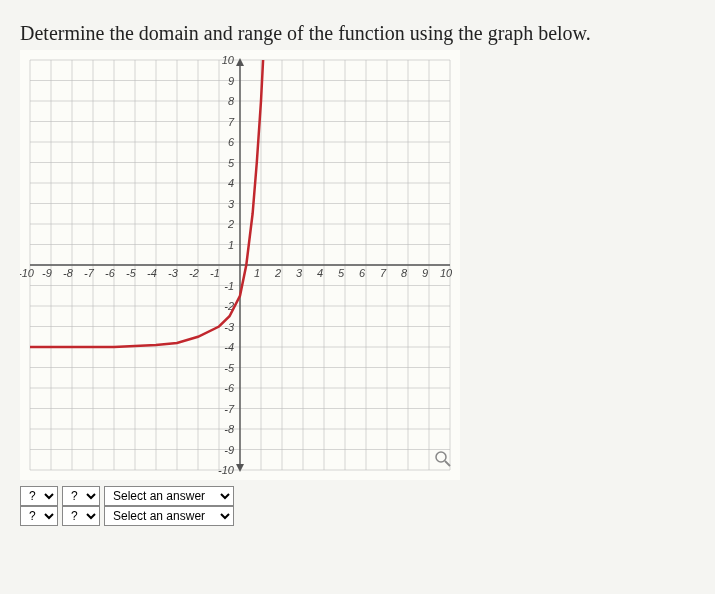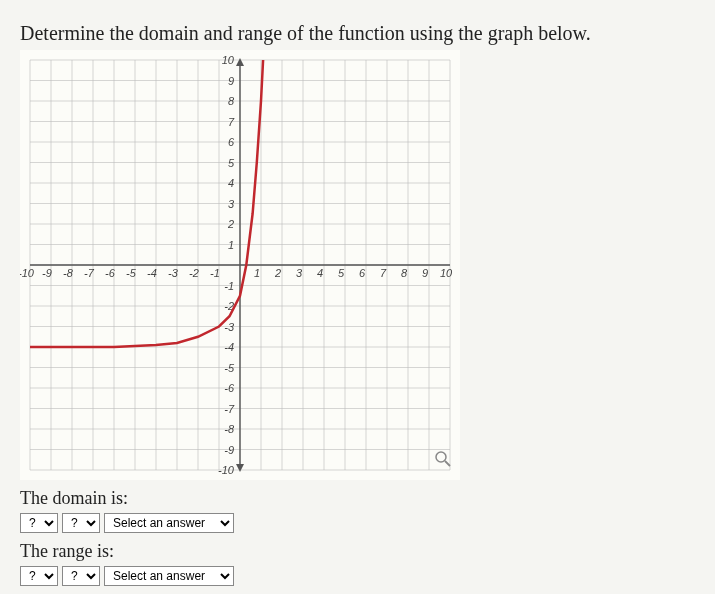--- a/index.html
+++ b/index.html
@@ -159,26 +159,24 @@
     </svg>
   <span class="mag">
     <svg width="18" height="18" viewBox="0 0 18 18">
       <circle cx="7" cy="7" r="5" fill="none" stroke="#888" stroke-width="1.5"></circle>
       <line x1="11" y1="11" x2="16" y2="16" stroke="#888" stroke-width="1.8"></line>
     </svg>
   </span>
 </div>
 
 <div class="answers">
-  <div class="ans-label">The domain is:</div>
   <div class="row">
     <select class="sel small"><option>?</option></select>
     <select class="sel small"><option>?</option></select>
     <select class="sel wide"><option>Select an answer</option></select>
   </div>
-  <div class="ans-label">The range is:</div>
   <div class="row">
     <select class="sel small"><option>?</option></select>
     <select class="sel small"><option>?</option></select>
     <select class="sel wide"><option>Select an answer</option></select>
   </div>
 
 </div>
 
 </body></html>

